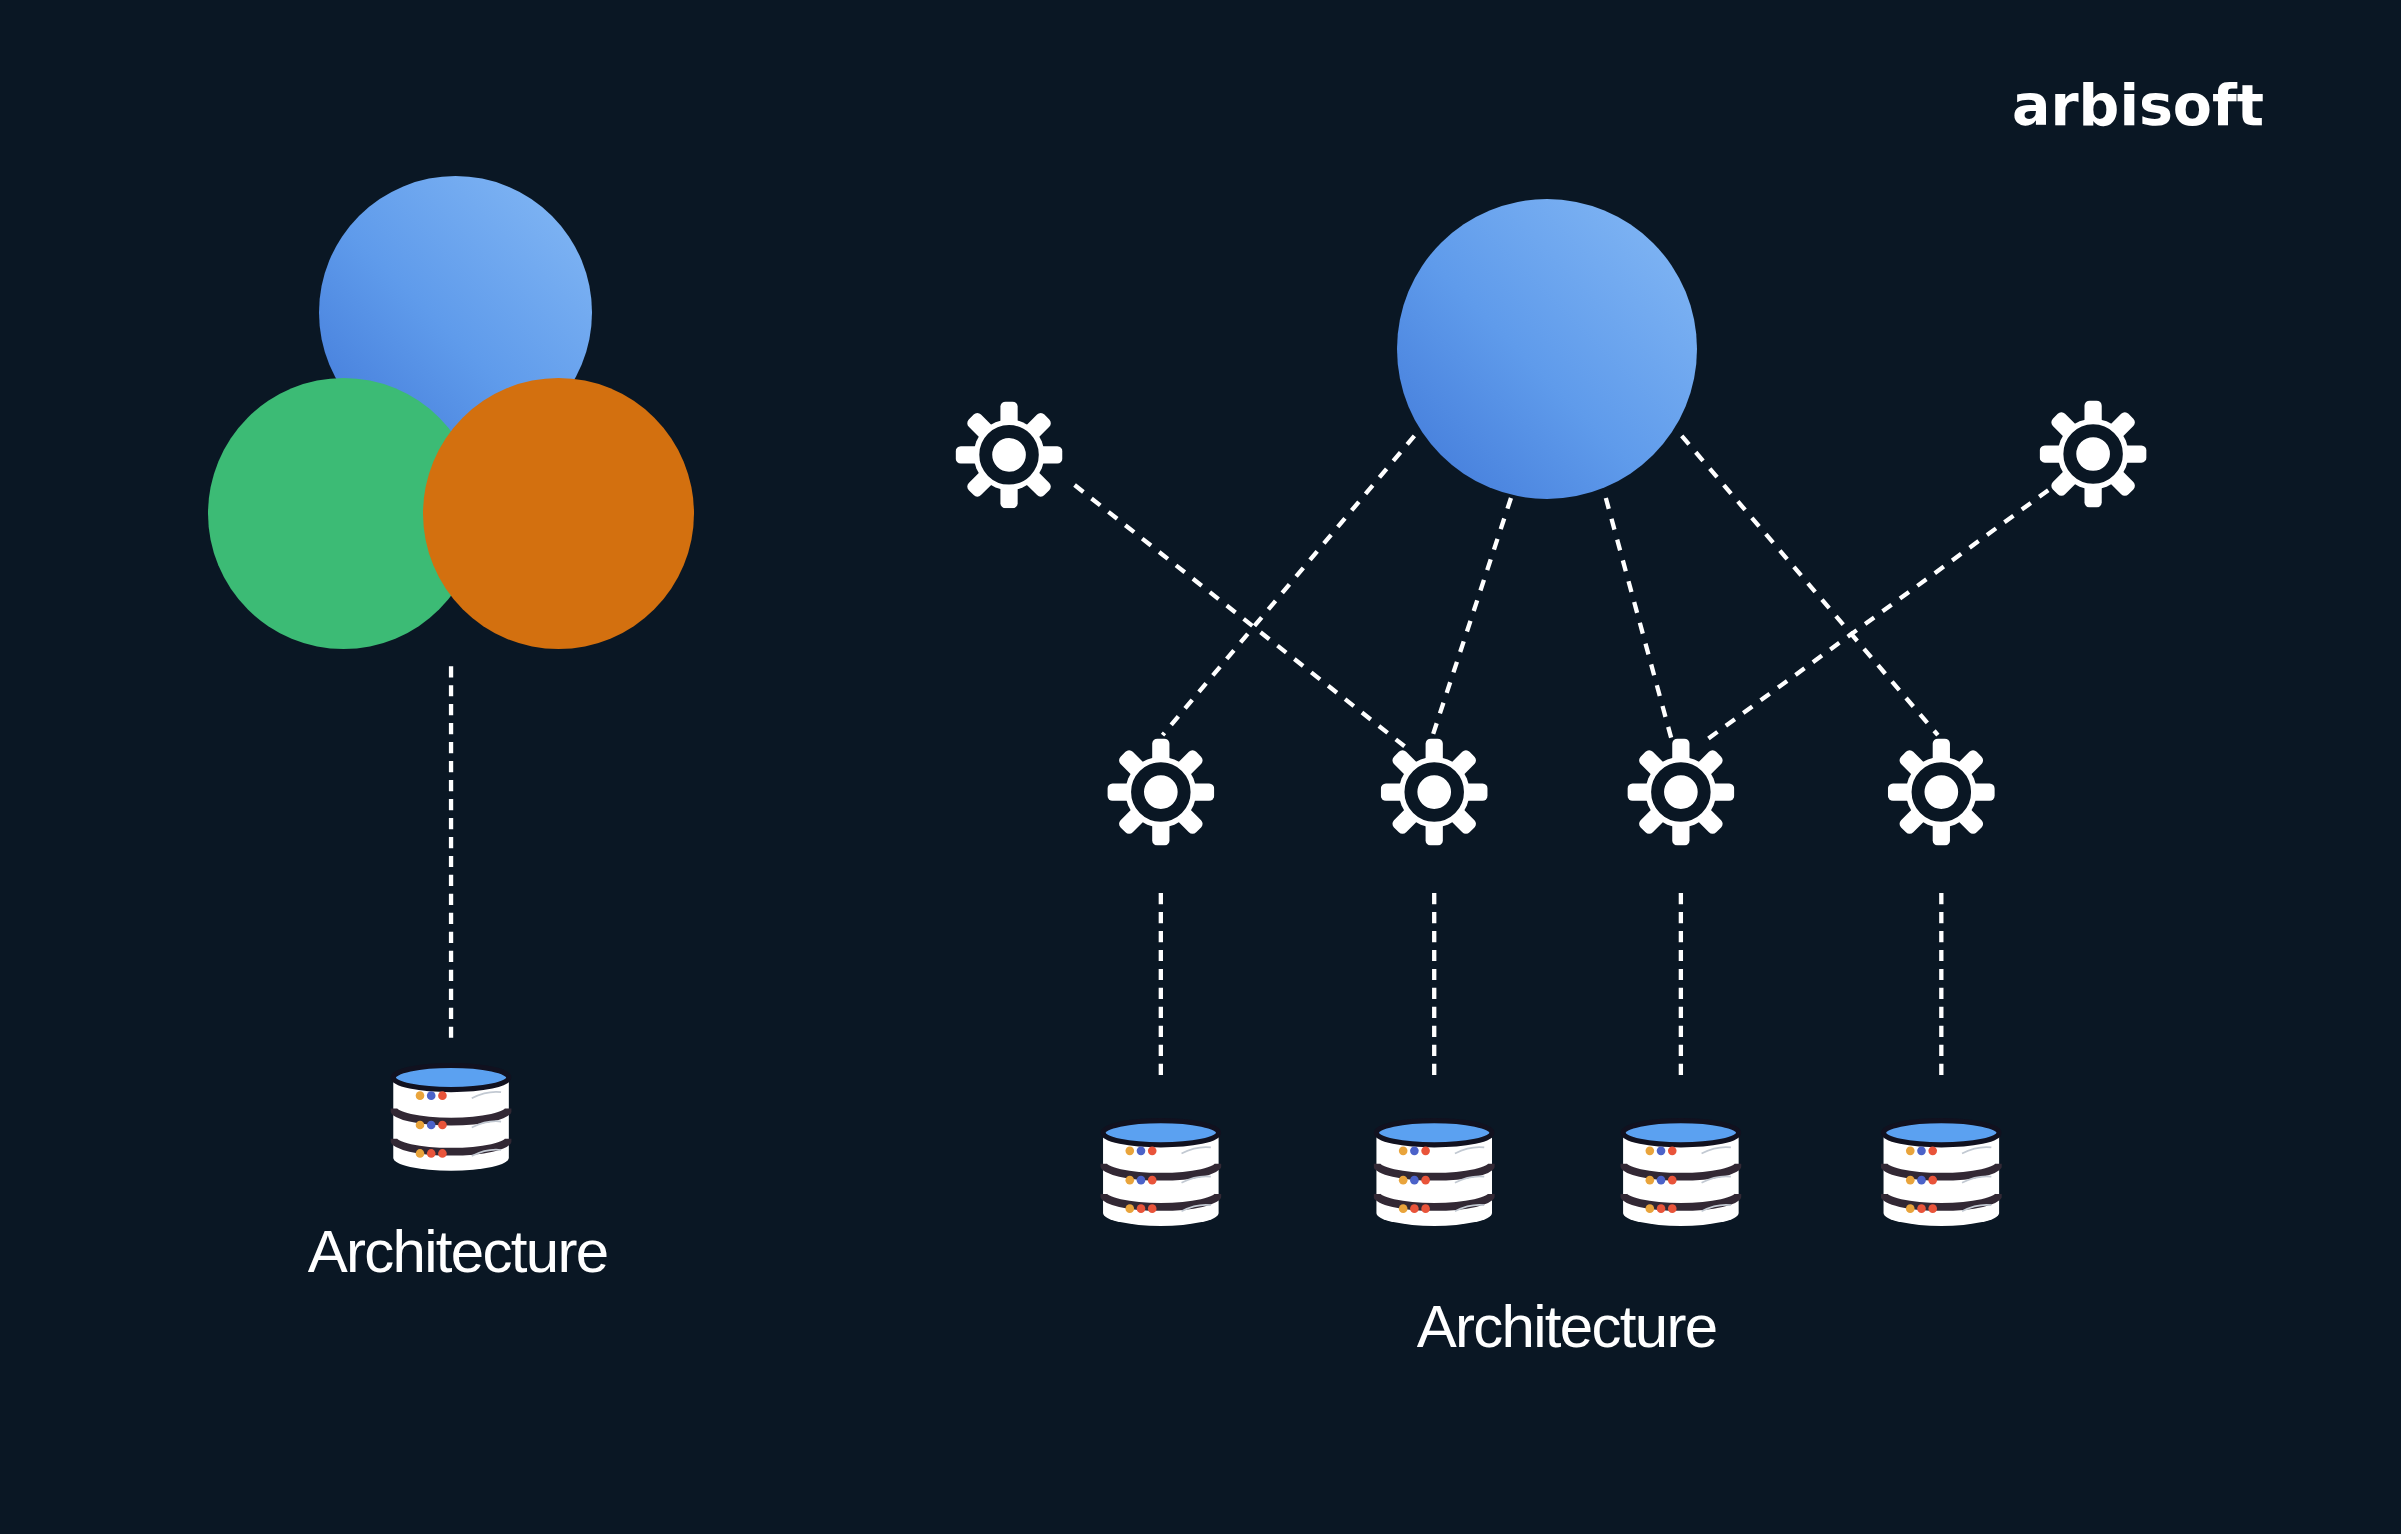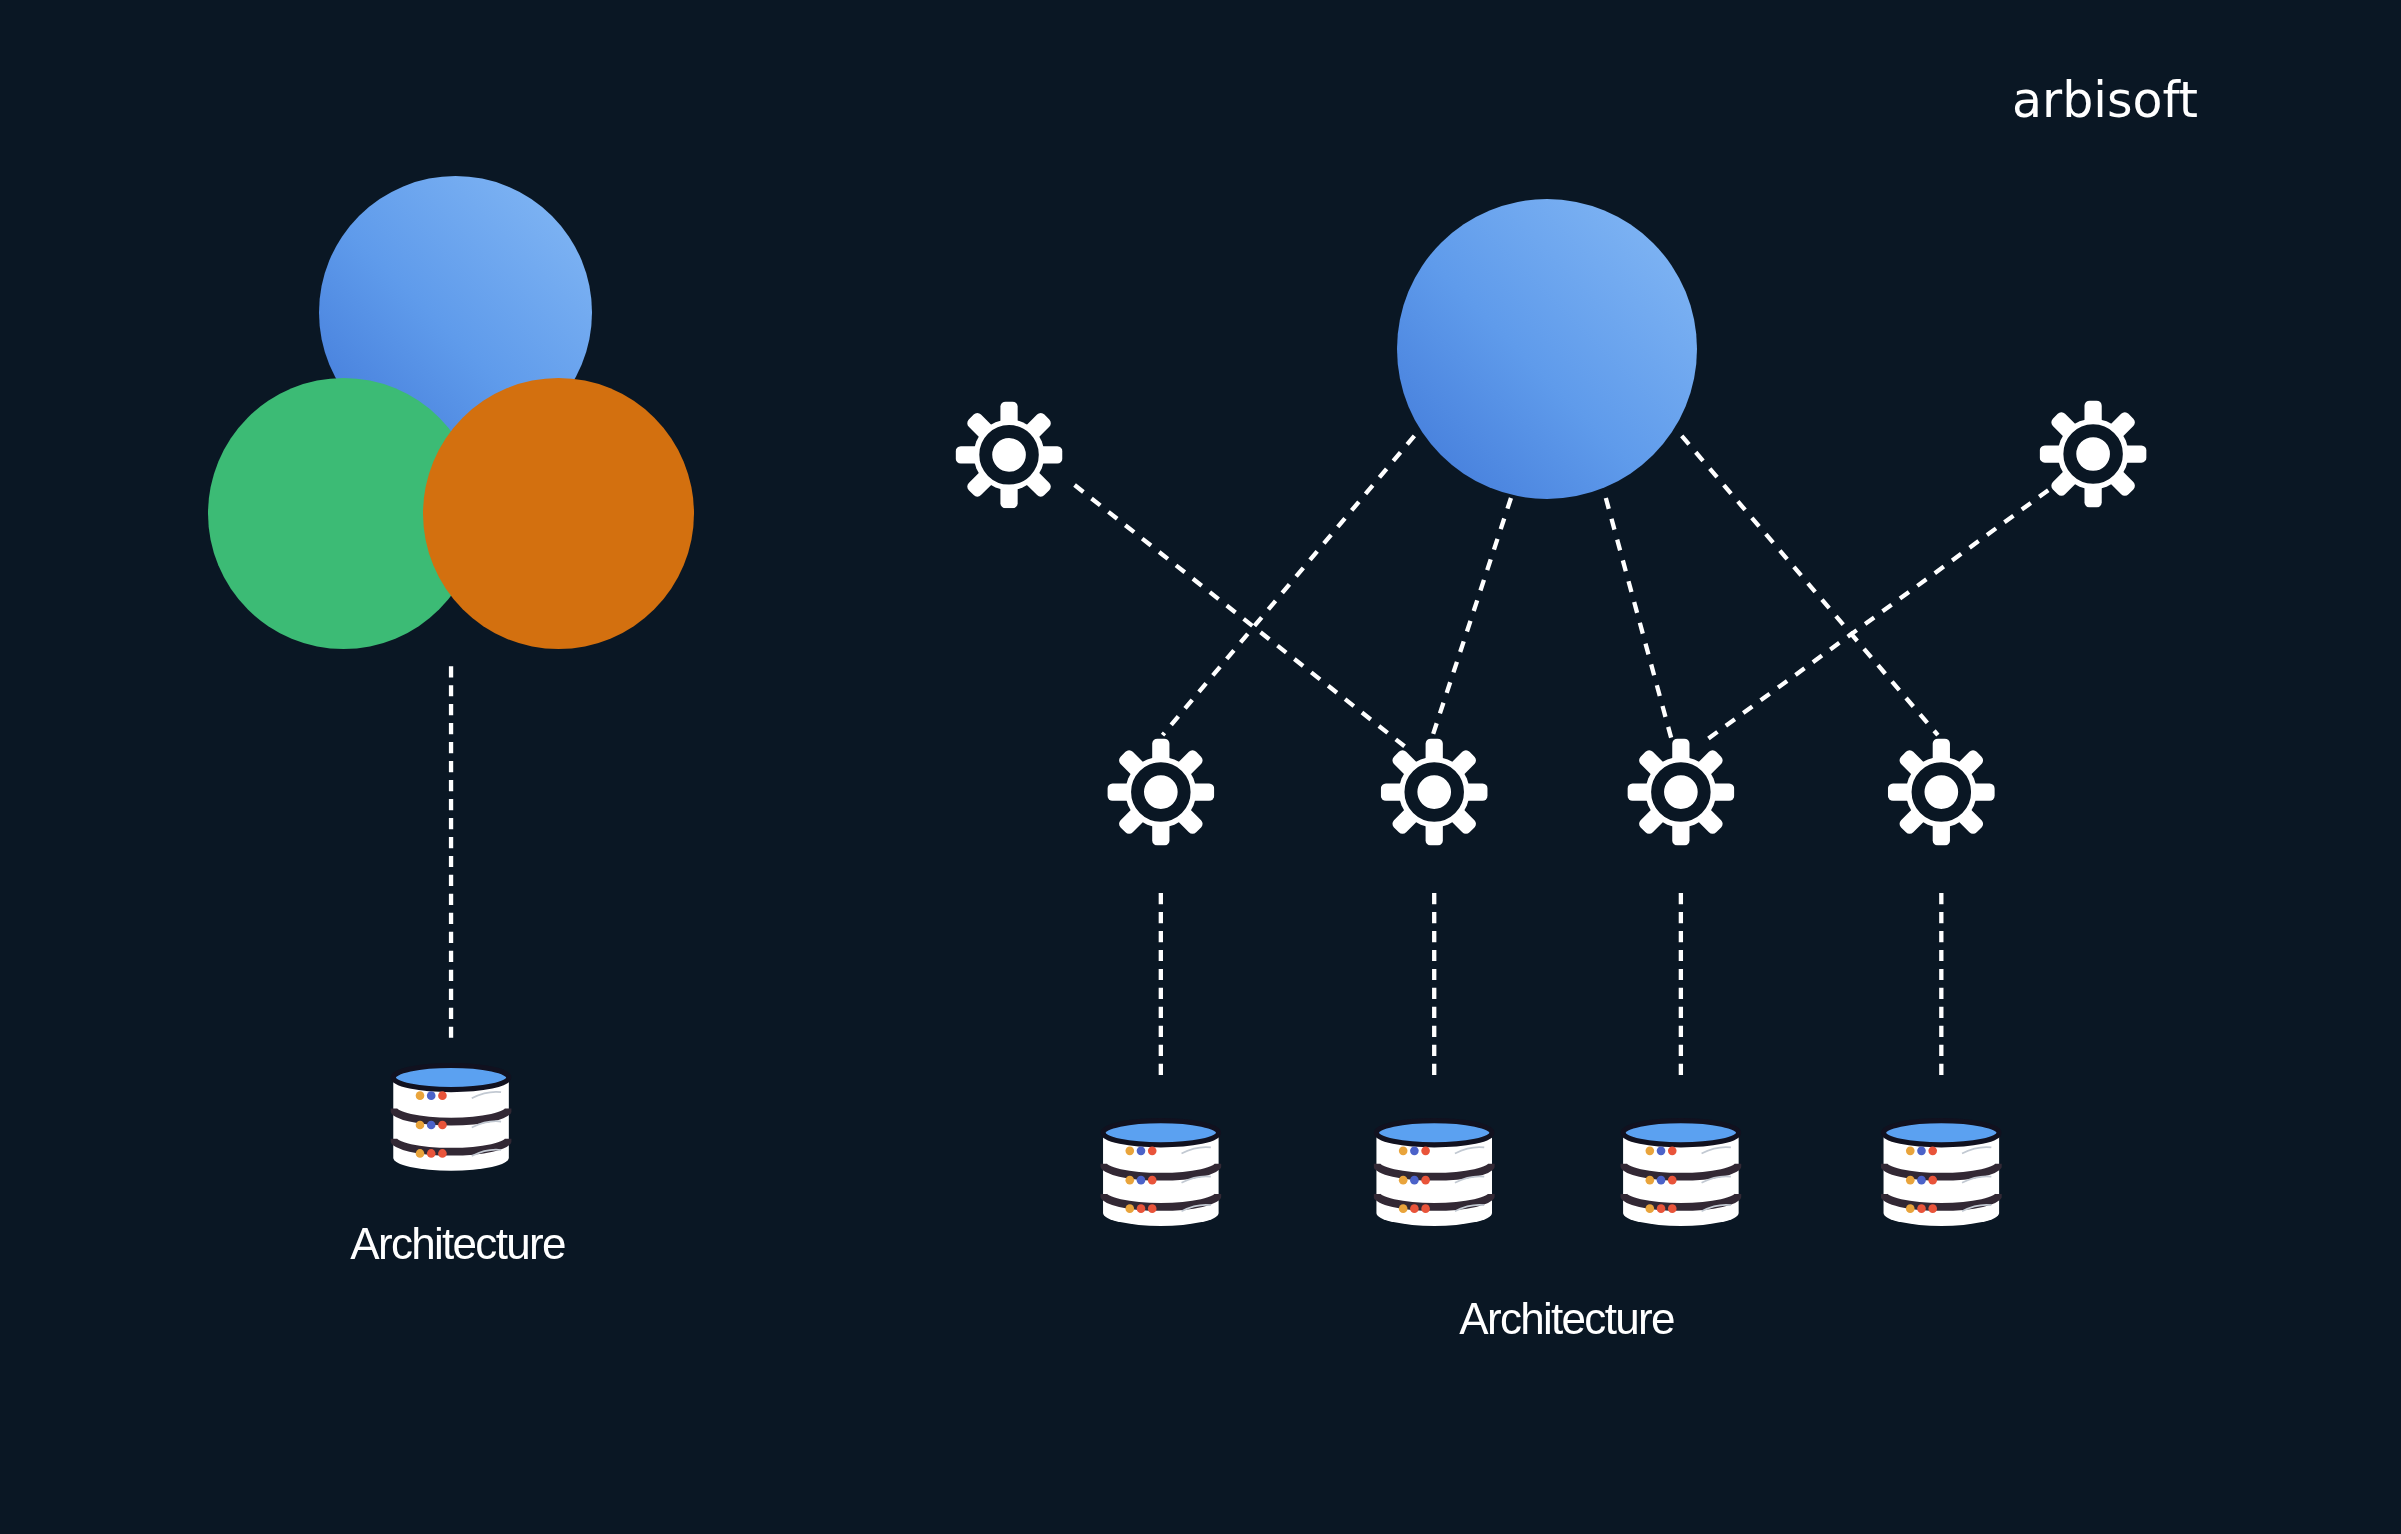--- a/index.html
+++ b/index.html
@@ -5,41 +5,41 @@
   html,body{margin:0;padding:0;background:#0a1724;}
   .canvas{
     position:relative;
     width:2401px;height:1535px;
     background:#0a1724;
     overflow:hidden;
     font-family:"Liberation Sans", sans-serif;
   }
   .logo{
     position:absolute;left:2012px;top:72px;
-    color:#ffffff;font-size:49px;font-weight:400;
+    color:#ffffff;font-size:57px;font-weight:700;
     letter-spacing:0px;
     font-family:"DejaVu Sans", sans-serif;
   }
   .circle{position:absolute;border-radius:50%;}
   .circle.blue-grad{background:linear-gradient(to top right,#4078d8 0%,#5f9beb 45%,#85b9f5 100%);}
   .circle.green{background:#3cbb75;}
   .circle.orange{background:#d3700f;}
   .c-mono-blue{left:319px;top:176px;width:273px;height:273px;z-index:1;}
   .c-mono-green{left:208px;top:378px;width:271px;height:271px;z-index:2;}
   .c-mono-orange{left:423px;top:378px;width:271px;height:271px;z-index:3;}
   .c-hub{left:1397px;top:199px;width:300px;height:300px;z-index:1;}
   svg.overlay{position:absolute;left:0;top:0;z-index:4;}
   .label{
     position:absolute;width:707px;text-align:center;color:#ffffff;z-index:5;
   }
   .label .title{
     font-size:78px;font-weight:700;letter-spacing:-2.6px;line-height:1.0;
   }
   .label .subtitle{
-    font-size:44px;font-weight:400;letter-spacing:-1.7px;line-height:1.0;margin-top:10.4px;
+    font-size:60px;font-weight:400;letter-spacing:-1.7px;line-height:1.0;margin-top:10.4px;
   }
   .label.mono{left:104px;top:1212px;}
   .label.micro{left:1213px;top:1287px;}
 </style>
 </head>
 <body>
 
 <div class="canvas">
 
   <div class="logo">arbisoft</div>

